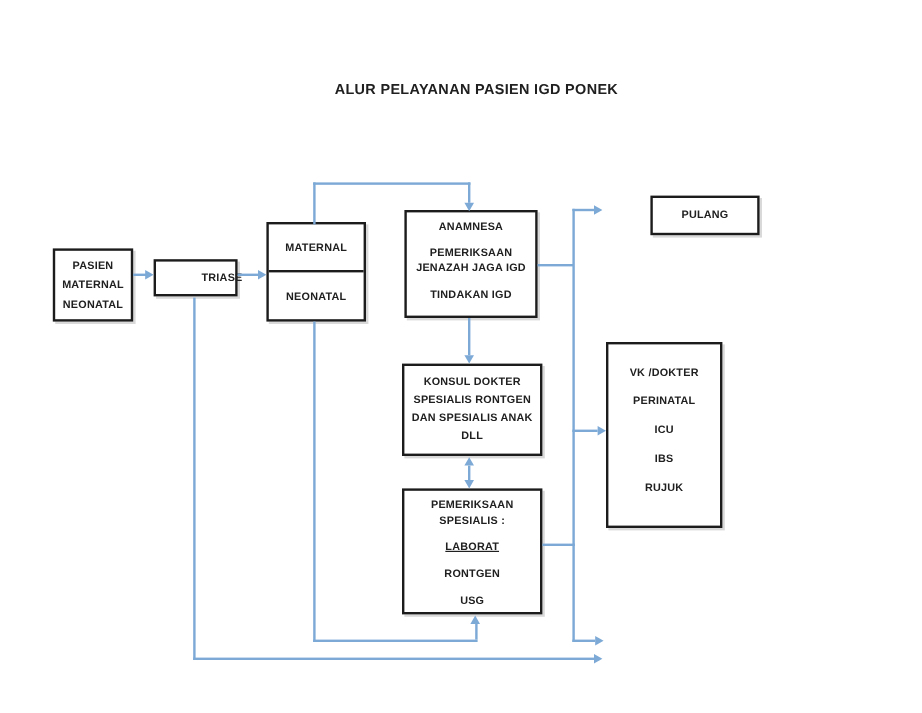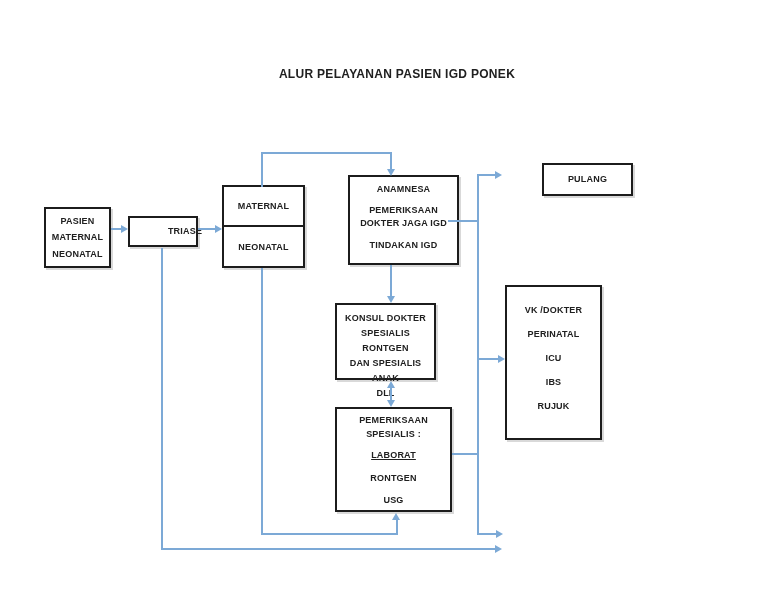--- a/index.html
+++ b/index.html
@@ -25,25 +25,25 @@
     line-height:13px;
   }
   .center{justify-content:center;}
   .box .ln{display:block;}
   
   .b-pasien{left:44px;top:207px;width:67px;height:61px;justify-content:space-evenly;padding:2px 0;}
   .b-triase{left:128px;top:216px;width:70px;height:31px;padding-left:44px;}
   .b-stack{left:222px;top:185px;width:83px;height:83px;padding:0;display:block;}
   .b-stack .cell{box-sizing:border-box;height:41px;display:flex;align-items:center;justify-content:center;}
   .b-stack .cell.top{border-bottom:2px solid var(--border);height:40px;}
-  .b-anamnesa{left:348px;top:175px;width:111px;height:90px;padding-top:6px;}
+  .b-anamnesa{left:337px;top:175px;width:111px;height:90px;padding-top:6px;}
   .b-anamnesa .g1{margin-top:8px;}
   .b-anamnesa .g2{margin-top:9px;}
   .b-pulang{left:502px;top:163px;width:91px;height:33px;margin-left:40px;}
-  .b-konsul{left:335px;top:303px;width:101px;height:77px;padding-top:6px;line-height:15px;}
+  .b-konsul{left:335px;top:303px;width:117px;height:77px;padding-top:6px;line-height:15px;}
   .b-penunjang{left:335px;top:407px;width:117px;height:105px;padding-top:4px;line-height:14px;}
   .b-penunjang .m7{margin-top:7px;text-decoration:underline;}
   .b-penunjang .m9{margin-top:9px;}
   .b-penunjang .m8{margin-top:8px;}
   .b-ward{left:505px;top:285px;width:97px;height:155px;padding-top:17px;}
   .b-ward .ln{margin-bottom:11px;}
   .b-kamar{left:503px;top:517px;width:97px;height:38px;}
   
   .seg{position:absolute;background:var(--conn);}
   .ah{position:absolute;width:0;height:0;}
@@ -73,21 +73,21 @@
       <span class="ln">MATERNAL</span>
     </div>
     <div class="cell">
       <span class="ln">NEONATAL</span>
     </div>
   </div>
 
   <div class="box b-anamnesa">
     <span class="ln">ANAMNESA</span>
     <span class="ln g1">PEMERIKSAAN</span>
-    <span class="ln">DOKTER JAGA IGD</span>
+    <span class="ln">JENAZAH JAGA IGD</span>
     <span class="ln g2">TINDAKAN IGD</span>
   </div>
 
   <div class="box b-pulang center">
     <span class="ln">PULANG</span>
   </div>
 
   <div class="box b-konsul">
     <span class="ln">KONSUL DOKTER</span>
     <span class="ln">SPESIALIS RONTGEN</span>

